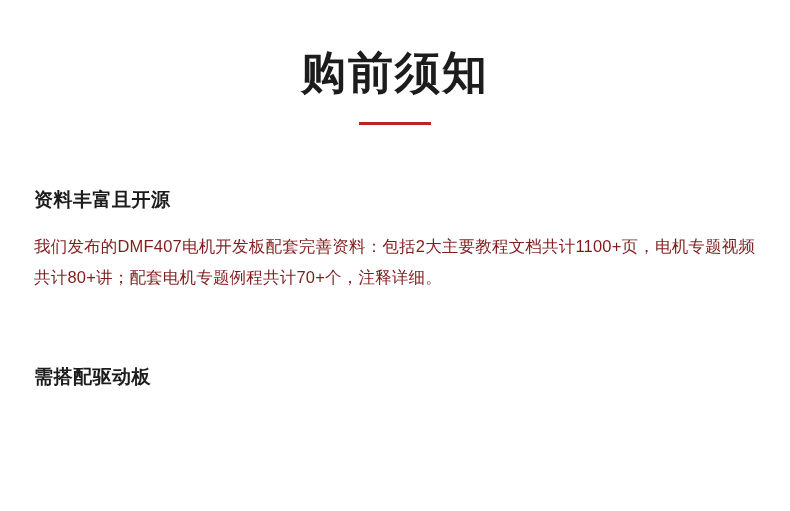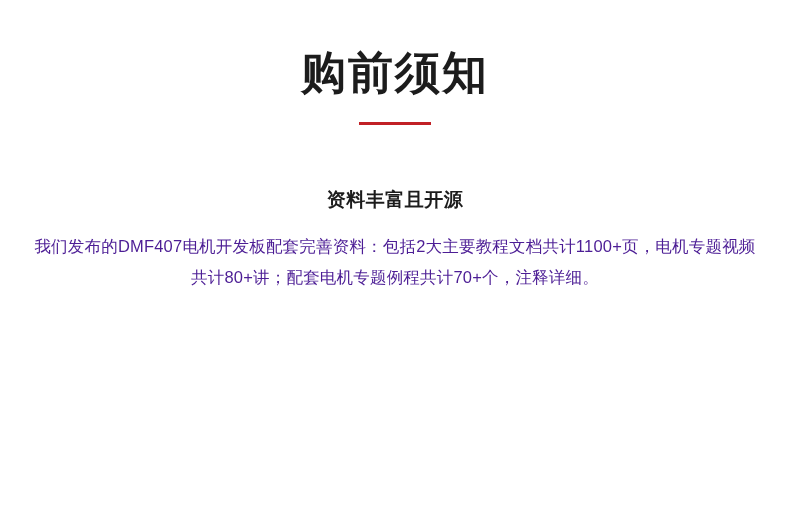--- a/index.html
+++ b/index.html
@@ -34,39 +34,38 @@
   }
   .title-rule {
     width: 72px;
     height: 3px;
     background: #c12026;
     margin: 22px auto 0 auto;
   }
   .content {
     padding: 0 34px;
     margin-top: 62px;
-    text-align: center;
   }
   .section {
     margin-bottom: 0;
   }
   .section + .section {
     margin-top: 72px;
   }
   .section-heading {
     font-size: 19px;
     font-weight: bold;
     color: #1c1c1c;
     margin: 0 0 18px 0;
     letter-spacing: 0.5px;
   }
   .section-para {
     font-size: 16.5px;
     line-height: 1.85;
-    color: #4c1d95;
+    color: #7f1d1d;
     margin: 0;
     letter-spacing: 0.2px;
   }
 </style>
 </head>
 <body>
 
 <div class="page">
 
   <div class="title-block">
@@ -75,17 +74,18 @@
   </div>
 
   <div class="content">
 
     <div class="section">
       <h2 class="section-heading">资料丰富且开源</h2>
       <p class="section-para">我们发布的DMF407电机开发板配套完善资料：包括2大主要教程文档共计1100+页，电机专题视频共计80+讲；配套电机专题例程共计70+个，注释详细。</p>
     </div>
 
     <div class="section">
+      <h2 class="section-heading">需搭配驱动板</h2>
     </div>
 
   </div>
 
 </div>
 
 </body></html>

